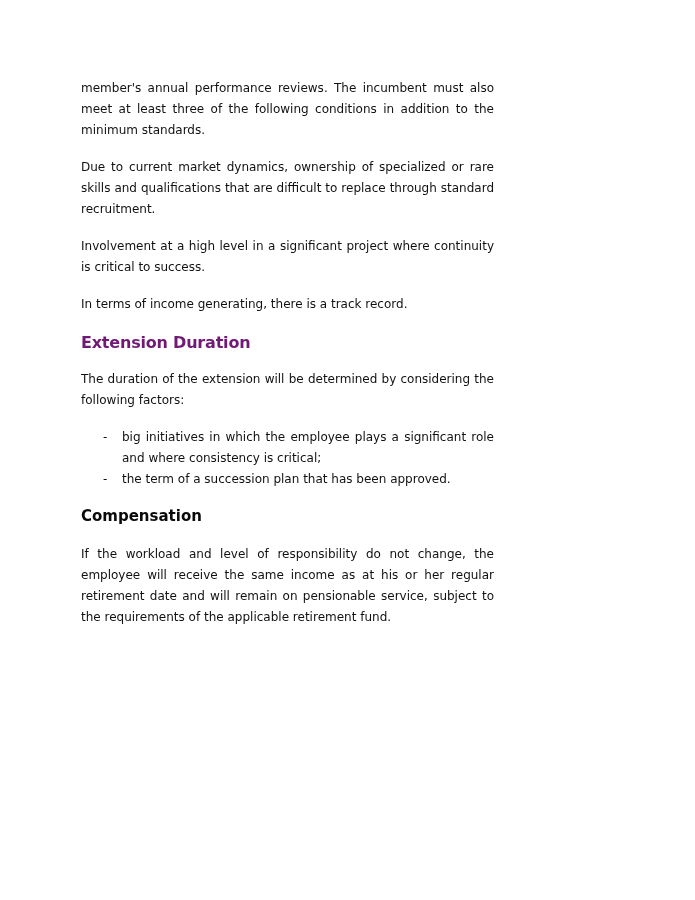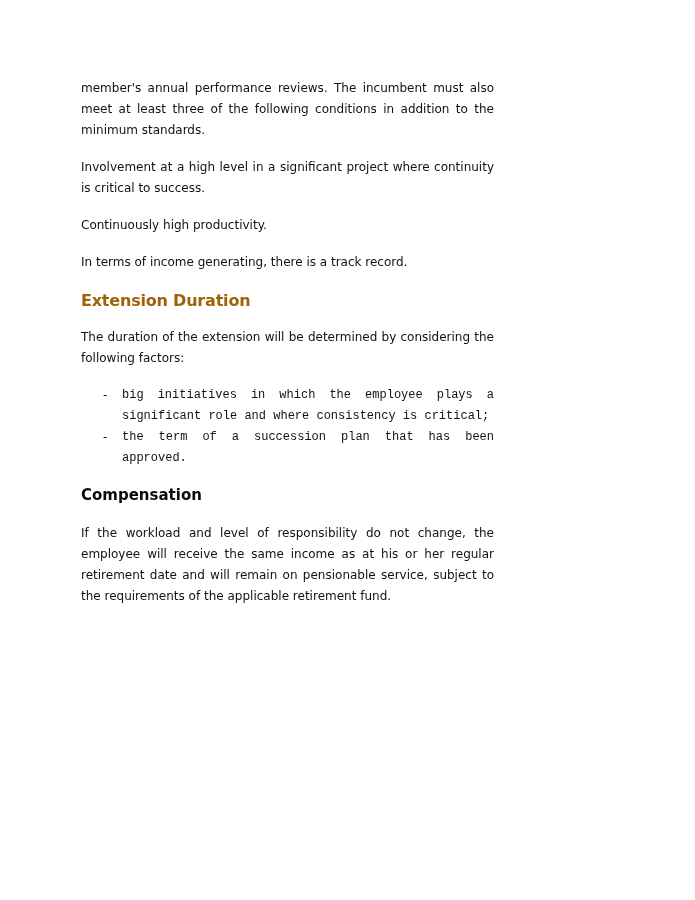--- a/index.html
+++ b/index.html
@@ -27,21 +27,21 @@
     line-height: 21px;
     text-align: justify;
     color: #111111;
   }
   .doc-heading {
     margin: 0 0 14px 0;
     font-size: 16px;
     line-height: 24px;
     font-weight: bold;
     letter-spacing: -0.2px;
-    color: #a16207;
+    color: #701a75;
   }
   .doc-subheading {
     margin: 0 0 18px 0;
     font-size: 15px;
     line-height: 20px;
     font-weight: bold;
     color: #0a0a0a;
   }
   .doc-list {
     margin: 0 0 16px 0;
@@ -56,34 +56,33 @@
   }
   .doc-list-item .li-marker {
     flex: none;
     width: 19px;
     margin-left: 22px;
     text-align: left;
   }
   .doc-list-item .li-text {
     flex: 1 1 auto;
     text-align: justify;
-    font-family: Liberation Mono, monospace;
   }
 </style>
 </head>
 <body>
 
 <div class="page">
 
   <p class="doc-para">member's annual performance reviews. The incumbent must also meet at least three of the following conditions in addition to the minimum standards.</p>
 
+  <p class="doc-para">Due to current market dynamics, ownership of specialized or rare skills and qualifications that are difficult to replace through standard recruitment.</p>
 
   <p class="doc-para">Involvement at a high level in a significant project where continuity is critical to success.</p>
 
-  <p class="doc-para">Continuously high productivity.</p>
 
   <p class="doc-para">In terms of income generating, there is a track record.</p>
 
 
   <h2 class="doc-heading">Extension Duration</h2>
 
   <p class="doc-para">The duration of the extension will be determined by considering the following factors:</p>
 
   <ul class="doc-list">
     <li class="doc-list-item">

